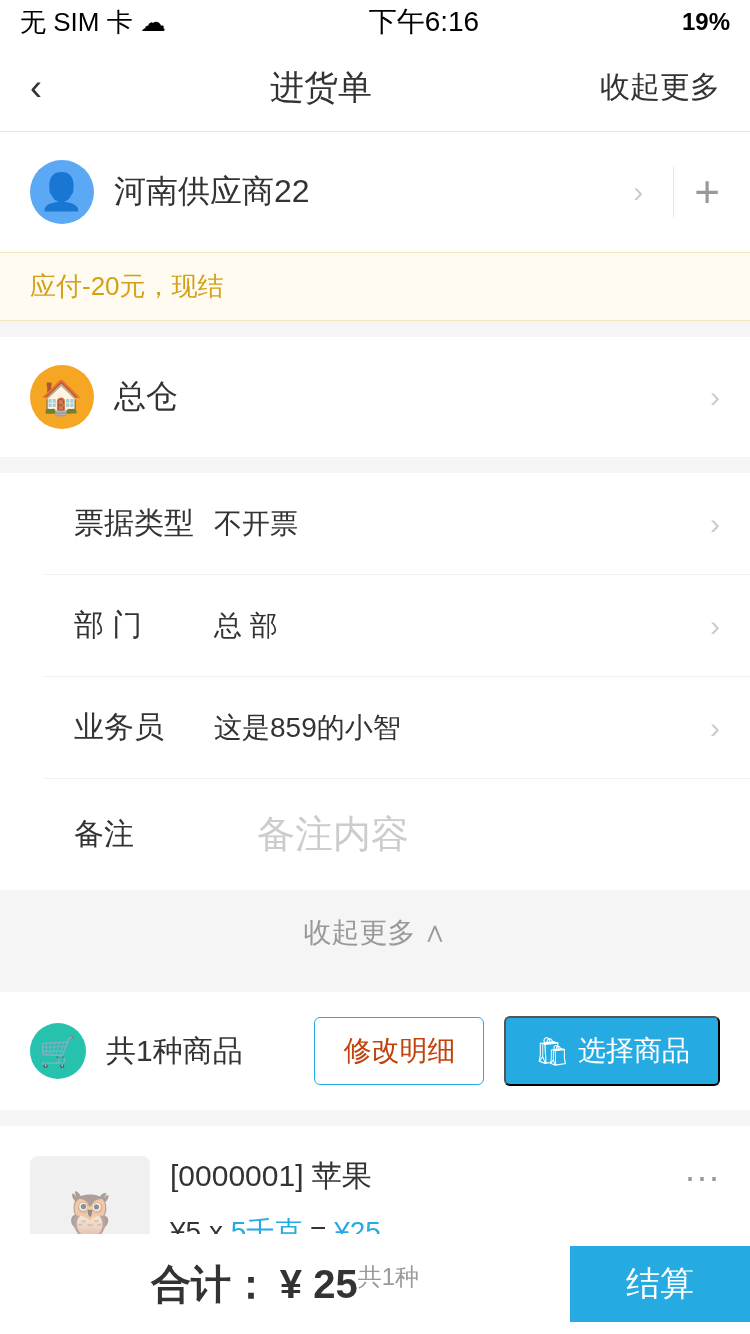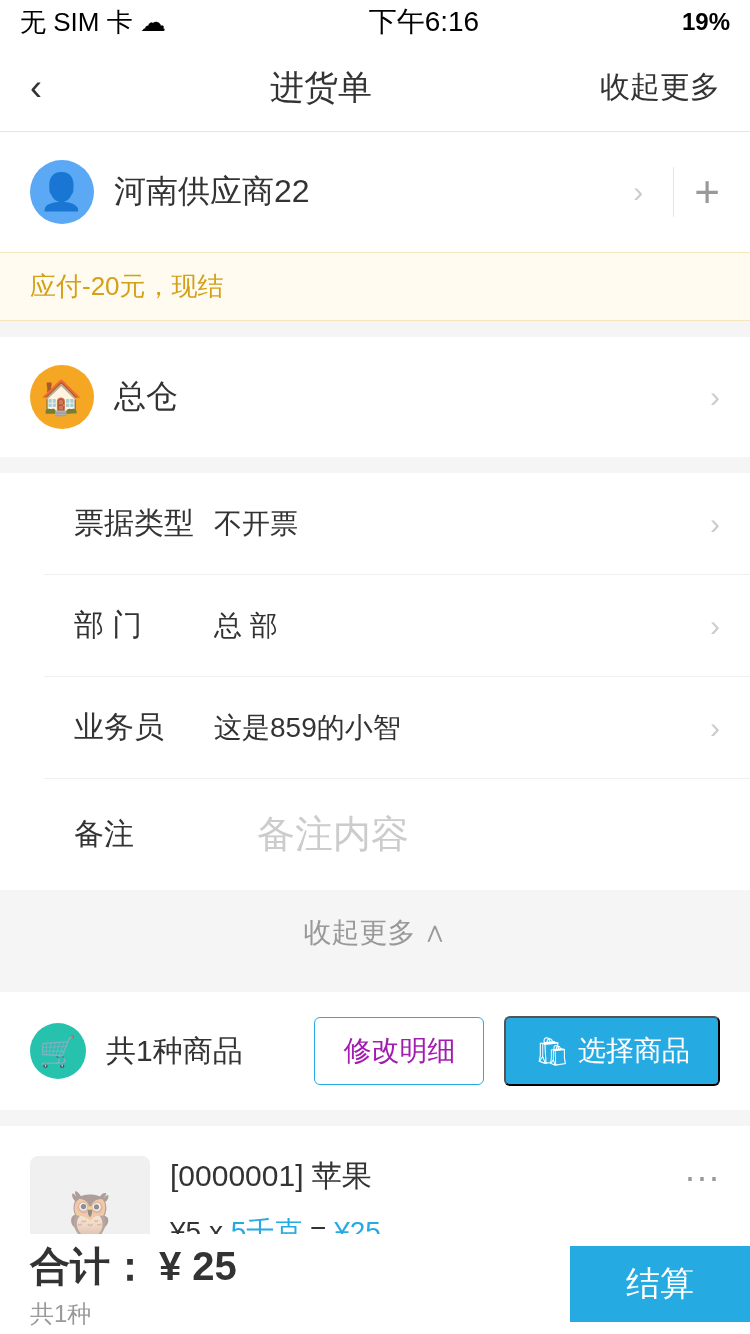--- a/index.html
+++ b/index.html
@@ -200,21 +200,21 @@
       justify-content: center;
     }
     .products-icon { color: #fff; font-size: 30px; }
     .products-count {
       flex: 1;
       font-size: 30px;
       color: #333;
     }
     .btn-modify {
       border: 1.5px solid #26aae2;
-      color: #a21caf;
+      color: #c2410c;
       background: #fff;
       font-size: 28px;
       padding: 14px 28px;
       border-radius: 6px;
       cursor: pointer;
     }
     .btn-select {
       background: #26aae2;
       color: #fff;
       font-size: 28px;
@@ -270,21 +270,21 @@
       width: 750px;
       height: 100px;
       display: flex;
       align-items: center;
       background: #fff;
     }
     .bottom-total {
       flex: 1;
       padding: 0 30px;
       display: flex;
-      flex-direction: column;
+      flex-direction: row;
       justify-content: center;
     }
     .total-main {
       font-size: 32px;
       color: #333;
     }
     .total-main span { font-size: 40px; font-weight: bold; }
     .total-sub { font-size: 24px; color: #999; margin-top: 4px; }
     .btn-hang {
       width: 180px;

